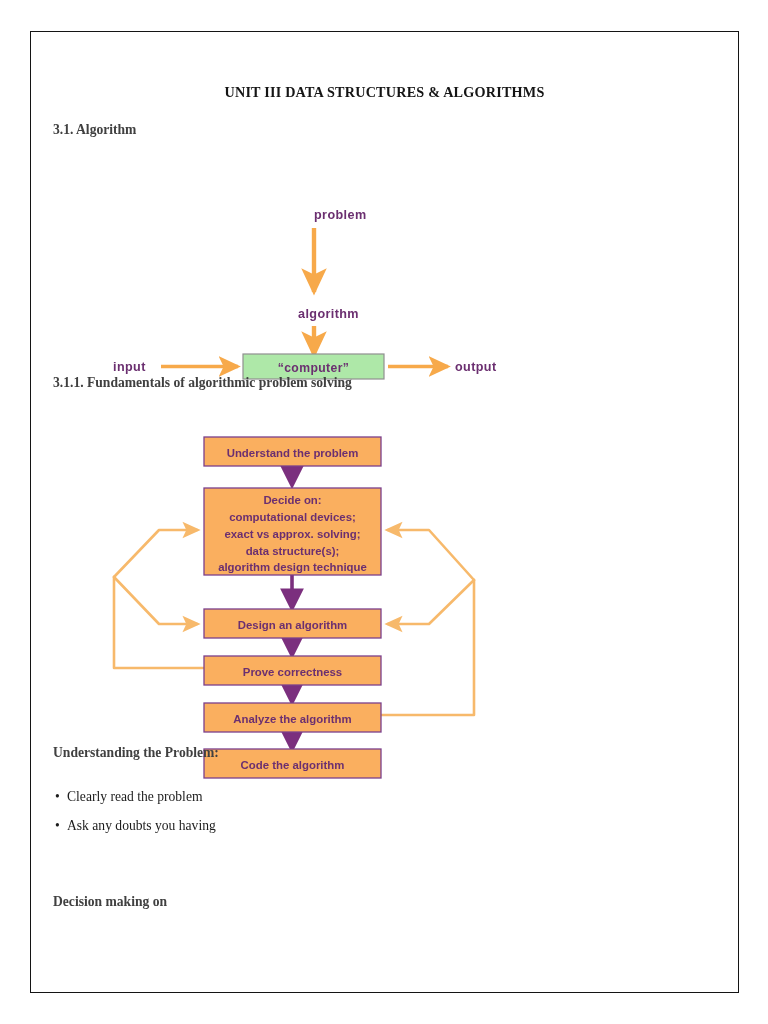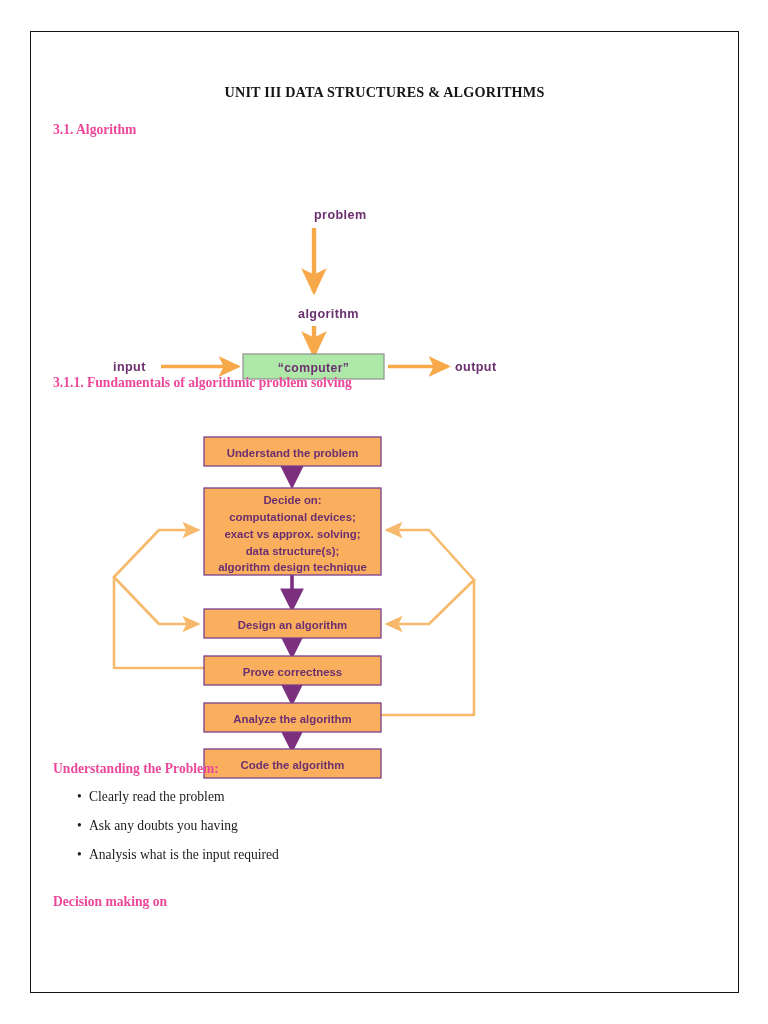--- a/index.html
+++ b/index.html
@@ -47,41 +47,40 @@
   }
   .title-1 { top: 27px; }
   .title-2 { top: 52px; }
 
   .heading {
     position: absolute;
     left: 22px;
     font-family: "Liberation Serif", serif;
     font-weight: bold;
     font-size: 13.6px;
-    color: #ec4899;
+    color: #404040;
     white-space: nowrap;
   }
 
   .body-line {
     position: absolute;
     left: 22px;
     font-family: "Liberation Serif", serif;
     font-size: 13.6px;
     color: #1b1b1b;
     white-space: nowrap;
   }
 
   .bullet-line {
     position: absolute;
     left: 24px;
     font-family: "Liberation Serif", serif;
     font-size: 13.6px;
     color: #1b1b1b;
     white-space: nowrap;
-    margin-left: 22px;
   }
   .bullet-line .bullet-dot {
     display: inline-block;
     width: 12px;
   }
 
   
   .diagram {
     position: absolute;
     left: 0;
@@ -204,28 +203,25 @@
         <rect x="173" y="303" width="177" height="29" fill="#FAAF5F" stroke="#7B3F8C" stroke-width="1.3"></rect>
         <text class="flow-label" x="261.5" y="322.5" text-anchor="middle">Analyze the algorithm</text>
       </g>
 
       <g>
         <rect x="173" y="349" width="177" height="29" fill="#FAAF5F" stroke="#7B3F8C" stroke-width="1.3"></rect>
         <text class="flow-label" x="261.5" y="368.5" text-anchor="middle">Code the algorithm</text>
       </g>
     </svg>
 
-    <div class="heading" style="top:729px;">Understanding the Problem:</div>
+    <div class="heading" style="top:713px;">Understanding the Problem:</div>
 
     <div class="bullet-line" style="top:757px;">
       <span class="bullet-dot">•</span><span>Clearly read the problem</span>
     </div>
     <div class="bullet-line" style="top:786px;">
       <span class="bullet-dot">•</span><span>Ask any doubts you having</span>
     </div>
-    <div class="bullet-line" style="top:815px;">
-      <span class="bullet-dot">•</span><span>Analysis what is the input required</span>
-    </div>
 
     <div class="heading" style="top:862px;text-align:center;">Decision making on</div>
 
   </div>
 </div>
 
 </body></html>

